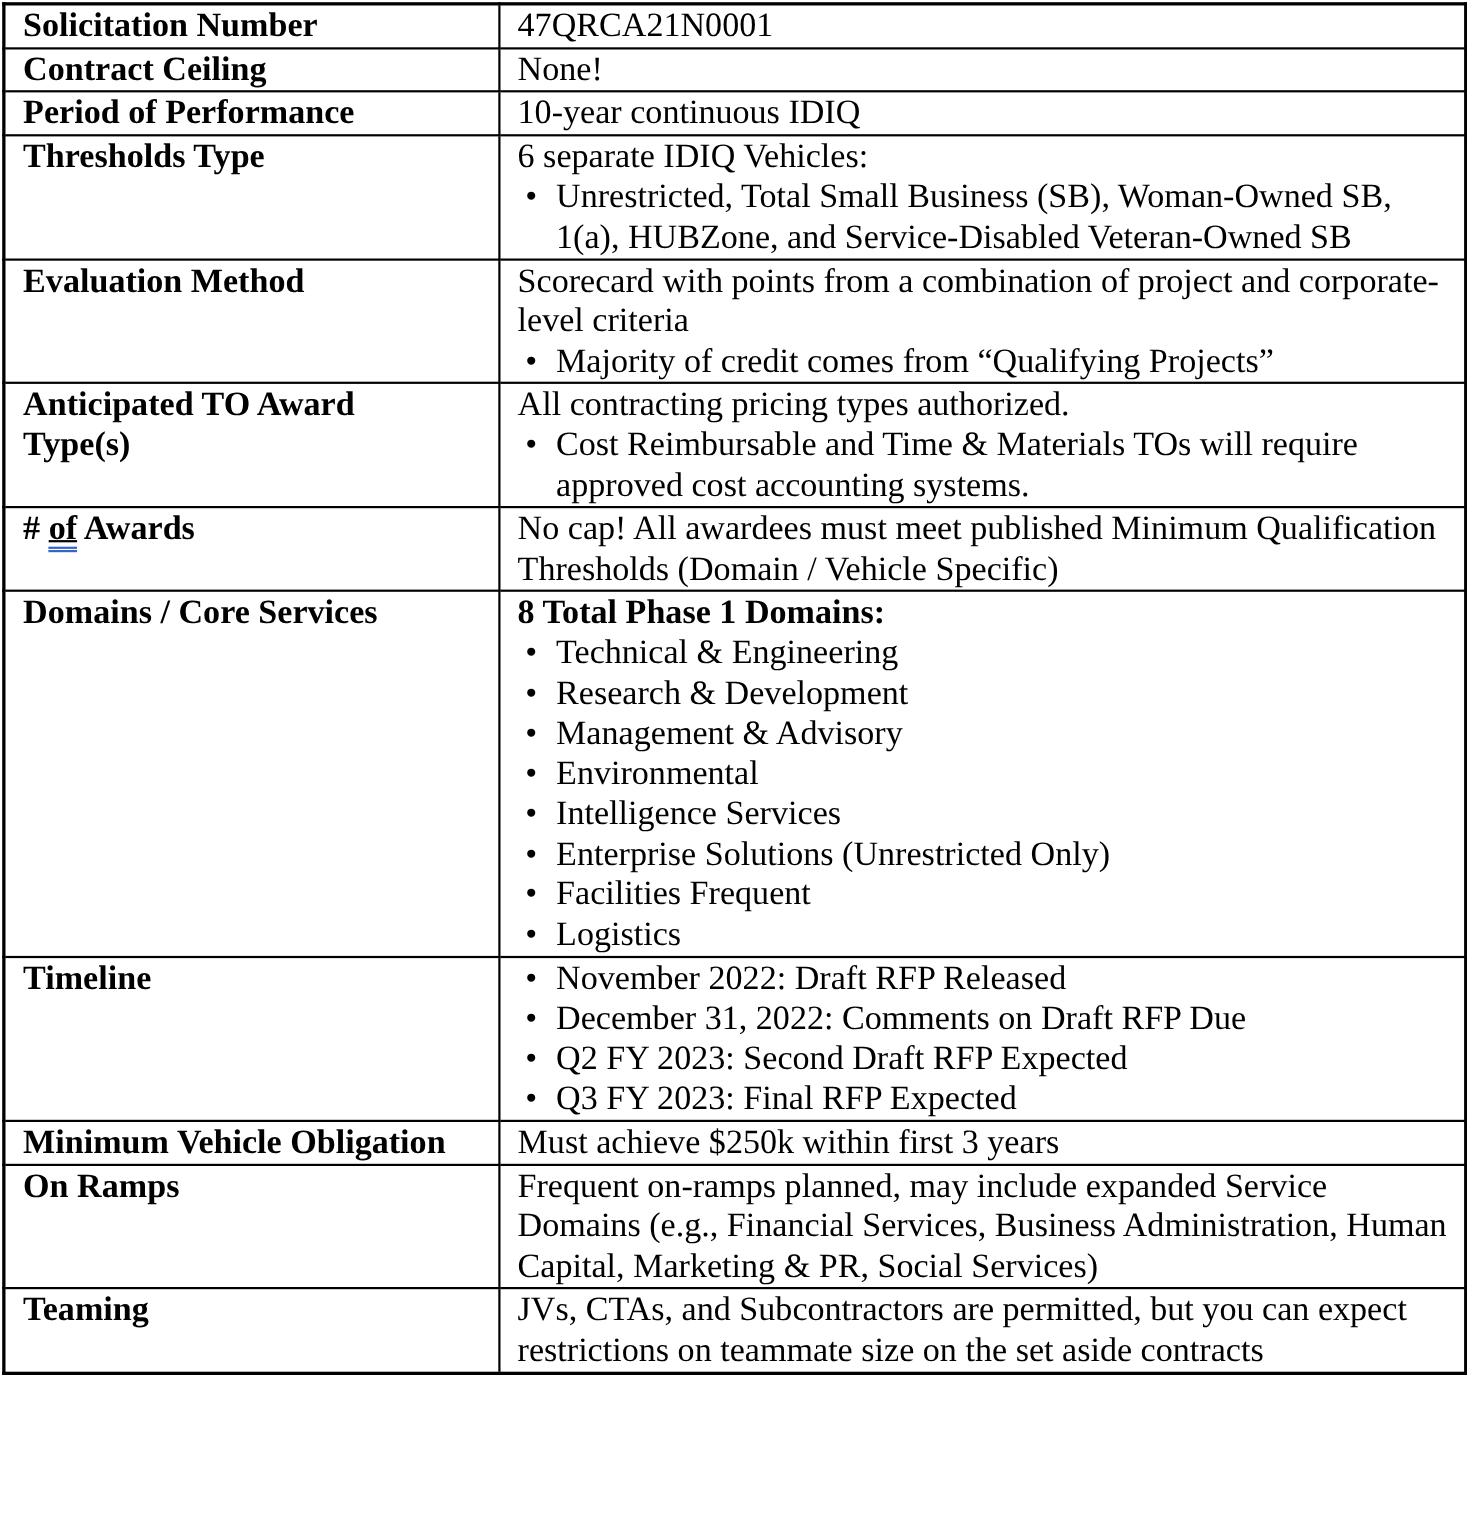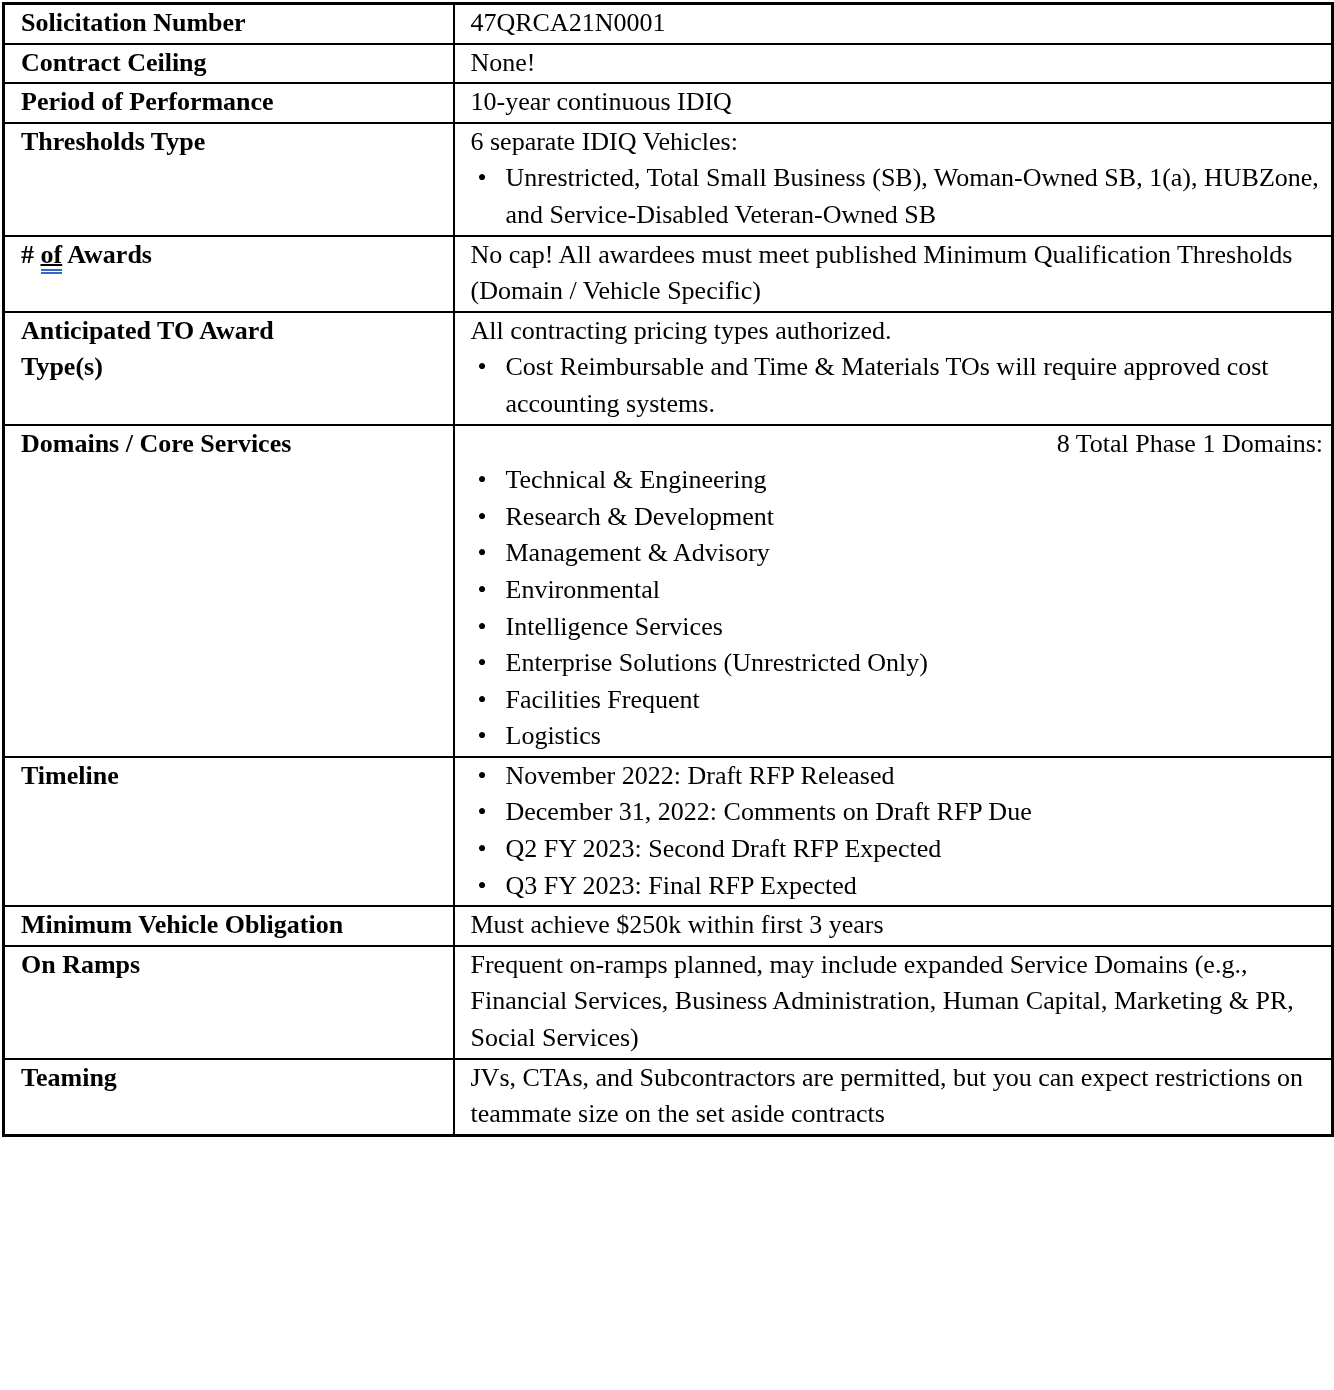--- a/index.html
+++ b/index.html
@@ -19,28 +19,28 @@
     table-layout: fixed;
     margin: 2px 0 0 2px;
     width: 1329px;
     border: 3px solid var(--border-black, #000);
   }
   col.c-label { width: 450px; }
   col.c-value { width: 879px; }
   td {
     border: 2px solid var(--border-black, #000);
     vertical-align: top;
-    font-size: 26px;
+    font-size: 31px;
     line-height: 36.6px;
     padding: 0 8px 1px 16px;
   }
   td.label-cell {
     font-weight: bold;
   }
-  td.value-cell .b-bold { font-weight: normal; text-align: right; }
+  td.value-cell .b-bold { font-weight: bold; }
   .bullet {
     position: relative;
     padding-left: 35px;
   }
   .bullet .dot {
     position: absolute;
     left: 7px;
     top: 0;
   }
   .grammar {
@@ -87,34 +87,43 @@
         <td class="label-cell">
           <div>Thresholds Type</div>
         </td>
         <td class="value-cell">
           <div class="b-plain">6 separate IDIQ Vehicles:</div>
           <div class="bullet"><span class="dot">•</span><span>Unrestricted, Total Small Business (SB), Woman-Owned SB, 1(a), HUBZone, and Service-Disabled Veteran-Owned SB</span></div>
         </td>
       </tr>
       <tr>
         <td class="label-cell">
-          <div><span># </span><span class="grammar">of</span><span> Awards</span></div>
+          <div>Evaluation Method</div>
         </td>
         <td class="value-cell">
-          <div class="b-plain">No cap! All awardees must meet published Minimum Qualification Thresholds (Domain / Vehicle Specific)</div>
+          <div class="b-plain">Scorecard with points from a combination of project and corporate-level criteria</div>
+          <div class="bullet"><span class="dot">•</span><span>Majority of credit comes from “Qualifying Projects”</span></div>
         </td>
       </tr>
       <tr>
         <td class="label-cell">
           <div>Anticipated TO Award</div>
           <div>Type(s)</div>
         </td>
         <td class="value-cell">
           <div class="b-plain">All contracting pricing types authorized.</div>
           <div class="bullet"><span class="dot">•</span><span>Cost Reimbursable and Time &amp; Materials TOs will require approved cost accounting systems.</span></div>
+        </td>
+      </tr>
+      <tr>
+        <td class="label-cell">
+          <div><span># </span><span class="grammar">of</span><span> Awards</span></div>
+        </td>
+        <td class="value-cell">
+          <div class="b-plain">No cap! All awardees must meet published Minimum Qualification Thresholds (Domain / Vehicle Specific)</div>
         </td>
       </tr>
       <tr>
         <td class="label-cell">
           <div>Domains / Core Services</div>
         </td>
         <td class="value-cell">
           <div class="b-bold">8 Total Phase 1 Domains:</div>
           <div class="bullet"><span class="dot">•</span><span>Technical &amp; Engineering</span></div>
           <div class="bullet"><span class="dot">•</span><span>Research &amp; Development</span></div>

